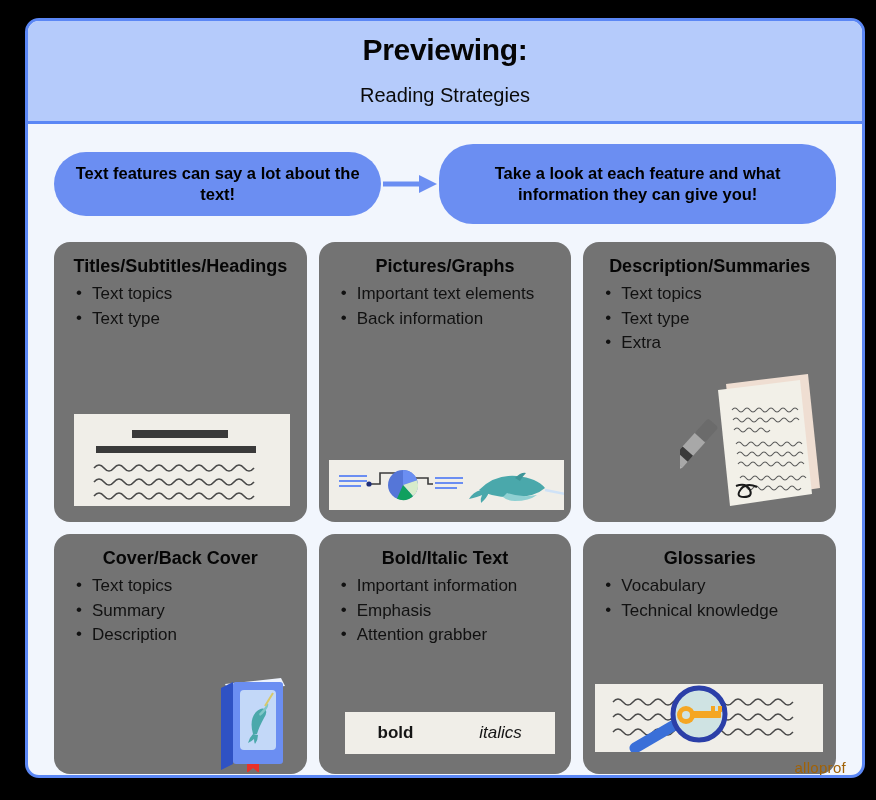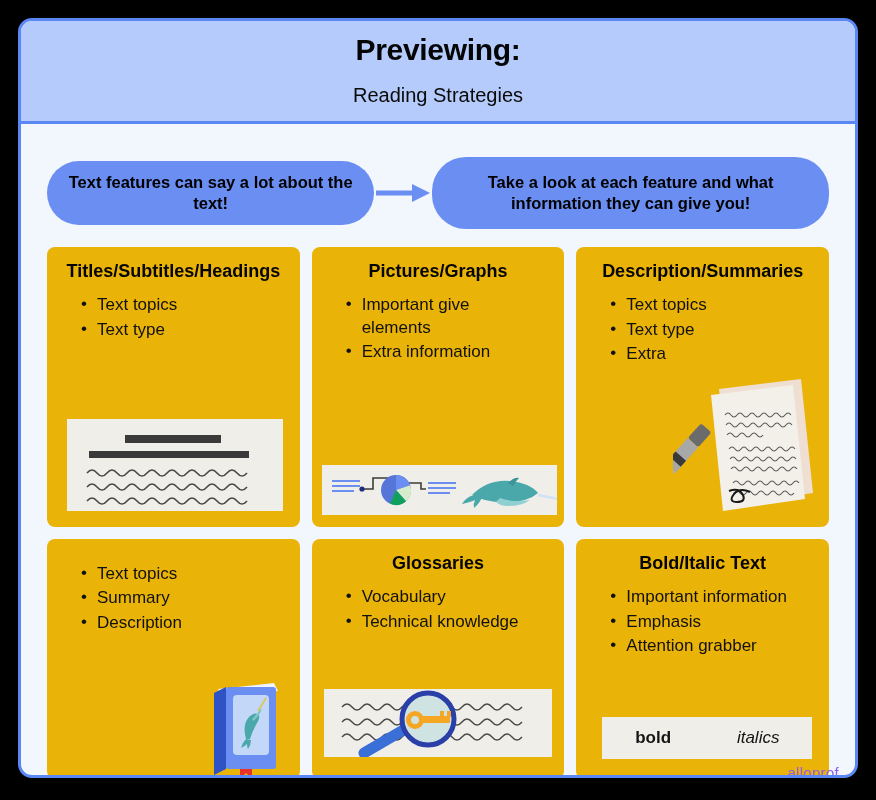--- a/index.html
+++ b/index.html
@@ -10,21 +10,21 @@
   body {
     width: 876px;
     height: 800px;
     overflow: hidden;
     font-family: "Liberation Sans", sans-serif;
   }
 
   
   .frame {
     position: absolute;
-    left: 18px;
+    left: 25px;
     top: 18px;
     width: 840px;
     height: 760px;
     box-sizing: border-box;
     border: 3px solid #5b87f5;
     border-radius: 14px;
     background: #f2f6fd;
     overflow: hidden;
     display: flex;
     flex-direction: column;
@@ -48,21 +48,21 @@
   .header-subtitle {
     font-size: 20px;
     color: #0a0a0a;
     margin-top: 17px;
     line-height: 1.15;
   }
 
   
   .body {
     flex: 1;
-    padding: 33px 26px 10px 26px;
+    padding: 20px 26px 10px 26px;
     position: relative;
     box-sizing: border-box;
   }
 
   
   .pill-row {
     display: flex;
     align-items: center;
     margin-bottom: 18px;
   }
@@ -74,55 +74,55 @@
     font-size: 16.5px;
     line-height: 1.25;
     text-align: center;
     display: flex;
     align-items: center;
     justify-content: center;
     padding: 10px 14px;
     box-sizing: border-box;
   }
   .pill-1 { width: 330px; height: 64px; }
-  .pill-2 { width: 400px; height: 72px; text-align: center; }
+  .pill-2 { width: 400px; height: 80px; text-align: center; }
   .arrow {
     width: 58px;
     height: 26px;
     flex: none;
     display: flex;
     align-items: center;
     justify-content: center;
   }
 
   
   .grid {
     display: grid;
     grid-template-columns: 1fr 1fr 1fr;
     grid-template-rows: 280px 240px;
     gap: 12px;
   }
   .card {
-    background: #eab308;
-    border-radius: 8px;
+    background: #737373;
+    border-radius: 16px;
     padding: 12px 10px 10px 10px;
     box-sizing: border-box;
     position: relative;
     overflow: hidden;
   }
   .card-title {
     text-align: center;
     font-weight: bold;
     font-size: 18px;
     color: #060606;
     line-height: 1.2;
     margin: 2px 4px 6px 4px;
   }
   .card-list {
-    margin: 12px;
+    margin: 0;
     padding-left: 28px;
     list-style: none;
   }
   .card-list li {
     font-size: 17px;
     color: #111;
     line-height: 1.33;
     margin-bottom: 2px;
     position: relative;
   }
@@ -156,21 +156,21 @@
   }
   .illus-pen  { right: 6px;  bottom: 4px;  width: 150px; height: 150px; }
   .illus-book { right: 14px; bottom: 2px;  width: 78px;  height: 96px; }
 
   
   .logo {
     position: absolute;
     right: 16px;
     bottom: 8px;
     font-size: 15px;
-    color: #8b5cf6;
+    color: #a16207;
     letter-spacing: 0.3px;
   }
 
   svg { display: block; }
 </style>
 </head>
 <body>
 
 <div class="frame">
 
@@ -207,22 +207,22 @@
             <path d="M20 54 q5 -6 10 0 t10 0 t10 0 t10 0 t10 0 t10 0 t10 0 t10 0 t10 0 t10 0 t10 0 t10 0 t10 0 t10 0 t10 0 t10 0" fill="none" stroke="#4a4a4a" stroke-width="1.6"></path>
             <path d="M20 68 q5 -6 10 0 t10 0 t10 0 t10 0 t10 0 t10 0 t10 0 t10 0 t10 0 t10 0 t10 0 t10 0 t10 0 t10 0 t10 0 t10 0" fill="none" stroke="#4a4a4a" stroke-width="1.6"></path>
             <path d="M20 82 q5 -6 10 0 t10 0 t10 0 t10 0 t10 0 t10 0 t10 0 t10 0 t10 0 t10 0 t10 0 t10 0 t10 0 t10 0 t10 0 t10 0" fill="none" stroke="#4a4a4a" stroke-width="1.6"></path>
           </svg>
         </div>
       </div>
 
       <div class="card">
         <div class="card-title">Pictures/Graphs</div>
         <ul class="card-list">
-          <li>Important give elements</li>
-          <li>Extra information</li>
+          <li>Important text elements</li>
+          <li>Back information</li>
         </ul>
         <div class="illus illus-chart">
           <svg width="235" height="50" viewBox="0 0 235 50">
 
             <g stroke="#6b8ef2" stroke-width="2.2">
               <line x1="10" y1="16" x2="38" y2="16"></line>
               <line x1="10" y1="21" x2="38" y2="21"></line>
               <line x1="10" y1="26" x2="32" y2="26"></line>
             </g>
 
@@ -287,20 +287,21 @@
               <polygon points="22,108 36,108 29,124" fill="#b4b4b4"></polygon>
               <polygon points="27,120 31,120 29,128" fill="#3a3a3a"></polygon>
             </g>
 
             <path d="M56 118 q10 -4 14 4 q3 7 -6 7 q-9 0 -3 -8 q6 -7 16 -2" fill="none" stroke="#1a1a1a" stroke-width="2"></path>
           </svg>
         </div>
       </div>
 
       <div class="card">
+        <div class="card-title">Cover/Back Cover</div>
         <ul class="card-list">
           <li>Text topics</li>
           <li>Summary</li>
           <li>Description</li>
         </ul>
         <div class="illus-plain illus-book">
           <svg width="78" height="96" viewBox="0 0 78 96">
 
             <polygon points="10,8 66,2 70,10 14,16" fill="#eef3fd"></polygon>
 
@@ -312,20 +313,33 @@
 
             <g>
               <path d="M38 58 q-4 -14 3 -22 q5 -5 9 -3 q3 3 -1 9 q-5 9 -7 16 z" fill="#4aa8ab"></path>
               <path d="M38 58 q-4 4 -5 9 q4 -2 6 -4 q0 3 1 5 q3 -4 3 -9 z" fill="#4aa8ab"></path>
               <path d="M44 38 q5 -5 9 -11 q1 3 -2 7 q-3 4 -6 6 z" fill="#7fc6c7"></path>
               <line x1="50" y1="30" x2="58" y2="17" stroke="#d8c86a" stroke-width="2"></line>
             </g>
 
             <polygon points="32,88 44,88 44,97 38,92 32,97" fill="#e8312a"></polygon>
           </svg>
+        </div>
+      </div>
+
+      <div class="card">
+        <div class="card-title">Bold/Italic Text</div>
+        <ul class="card-list">
+          <li>Important information</li>
+          <li>Emphasis</li>
+          <li>Attention grabber</li>
+        </ul>
+        <div class="illus illus-bold">
+          <span class="bold-word">bold</span>
+          <span class="italic-word">italics</span>
         </div>
       </div>
 
       <div class="card">
         <div class="card-title">Glossaries</div>
         <ul class="card-list">
           <li>Vocabulary</li>
           <li>Technical knowledge</li>
         </ul>
         <div class="illus illus-glass">
@@ -346,30 +360,17 @@
               <circle cx="91" cy="31" r="9"></circle>
               <circle cx="91" cy="31" r="4" fill="#cfe3e3"></circle>
               <rect x="98" y="27" width="28" height="7" rx="1"></rect>
               <rect x="116" y="22" width="4" height="6"></rect>
               <rect x="123" y="22" width="4" height="6"></rect>
             </g>
           </svg>
         </div>
       </div>
 
-      <div class="card">
-        <div class="card-title">Bold/Italic Text</div>
-        <ul class="card-list">
-          <li>Important information</li>
-          <li>Emphasis</li>
-          <li>Attention grabber</li>
-        </ul>
-        <div class="illus illus-bold">
-          <span class="bold-word">bold</span>
-          <span class="italic-word">italics</span>
-        </div>
-      </div>
-
     </div>
 
     <div class="logo">alloprof</div>
   </div>
 </div>
 
 </body></html>

